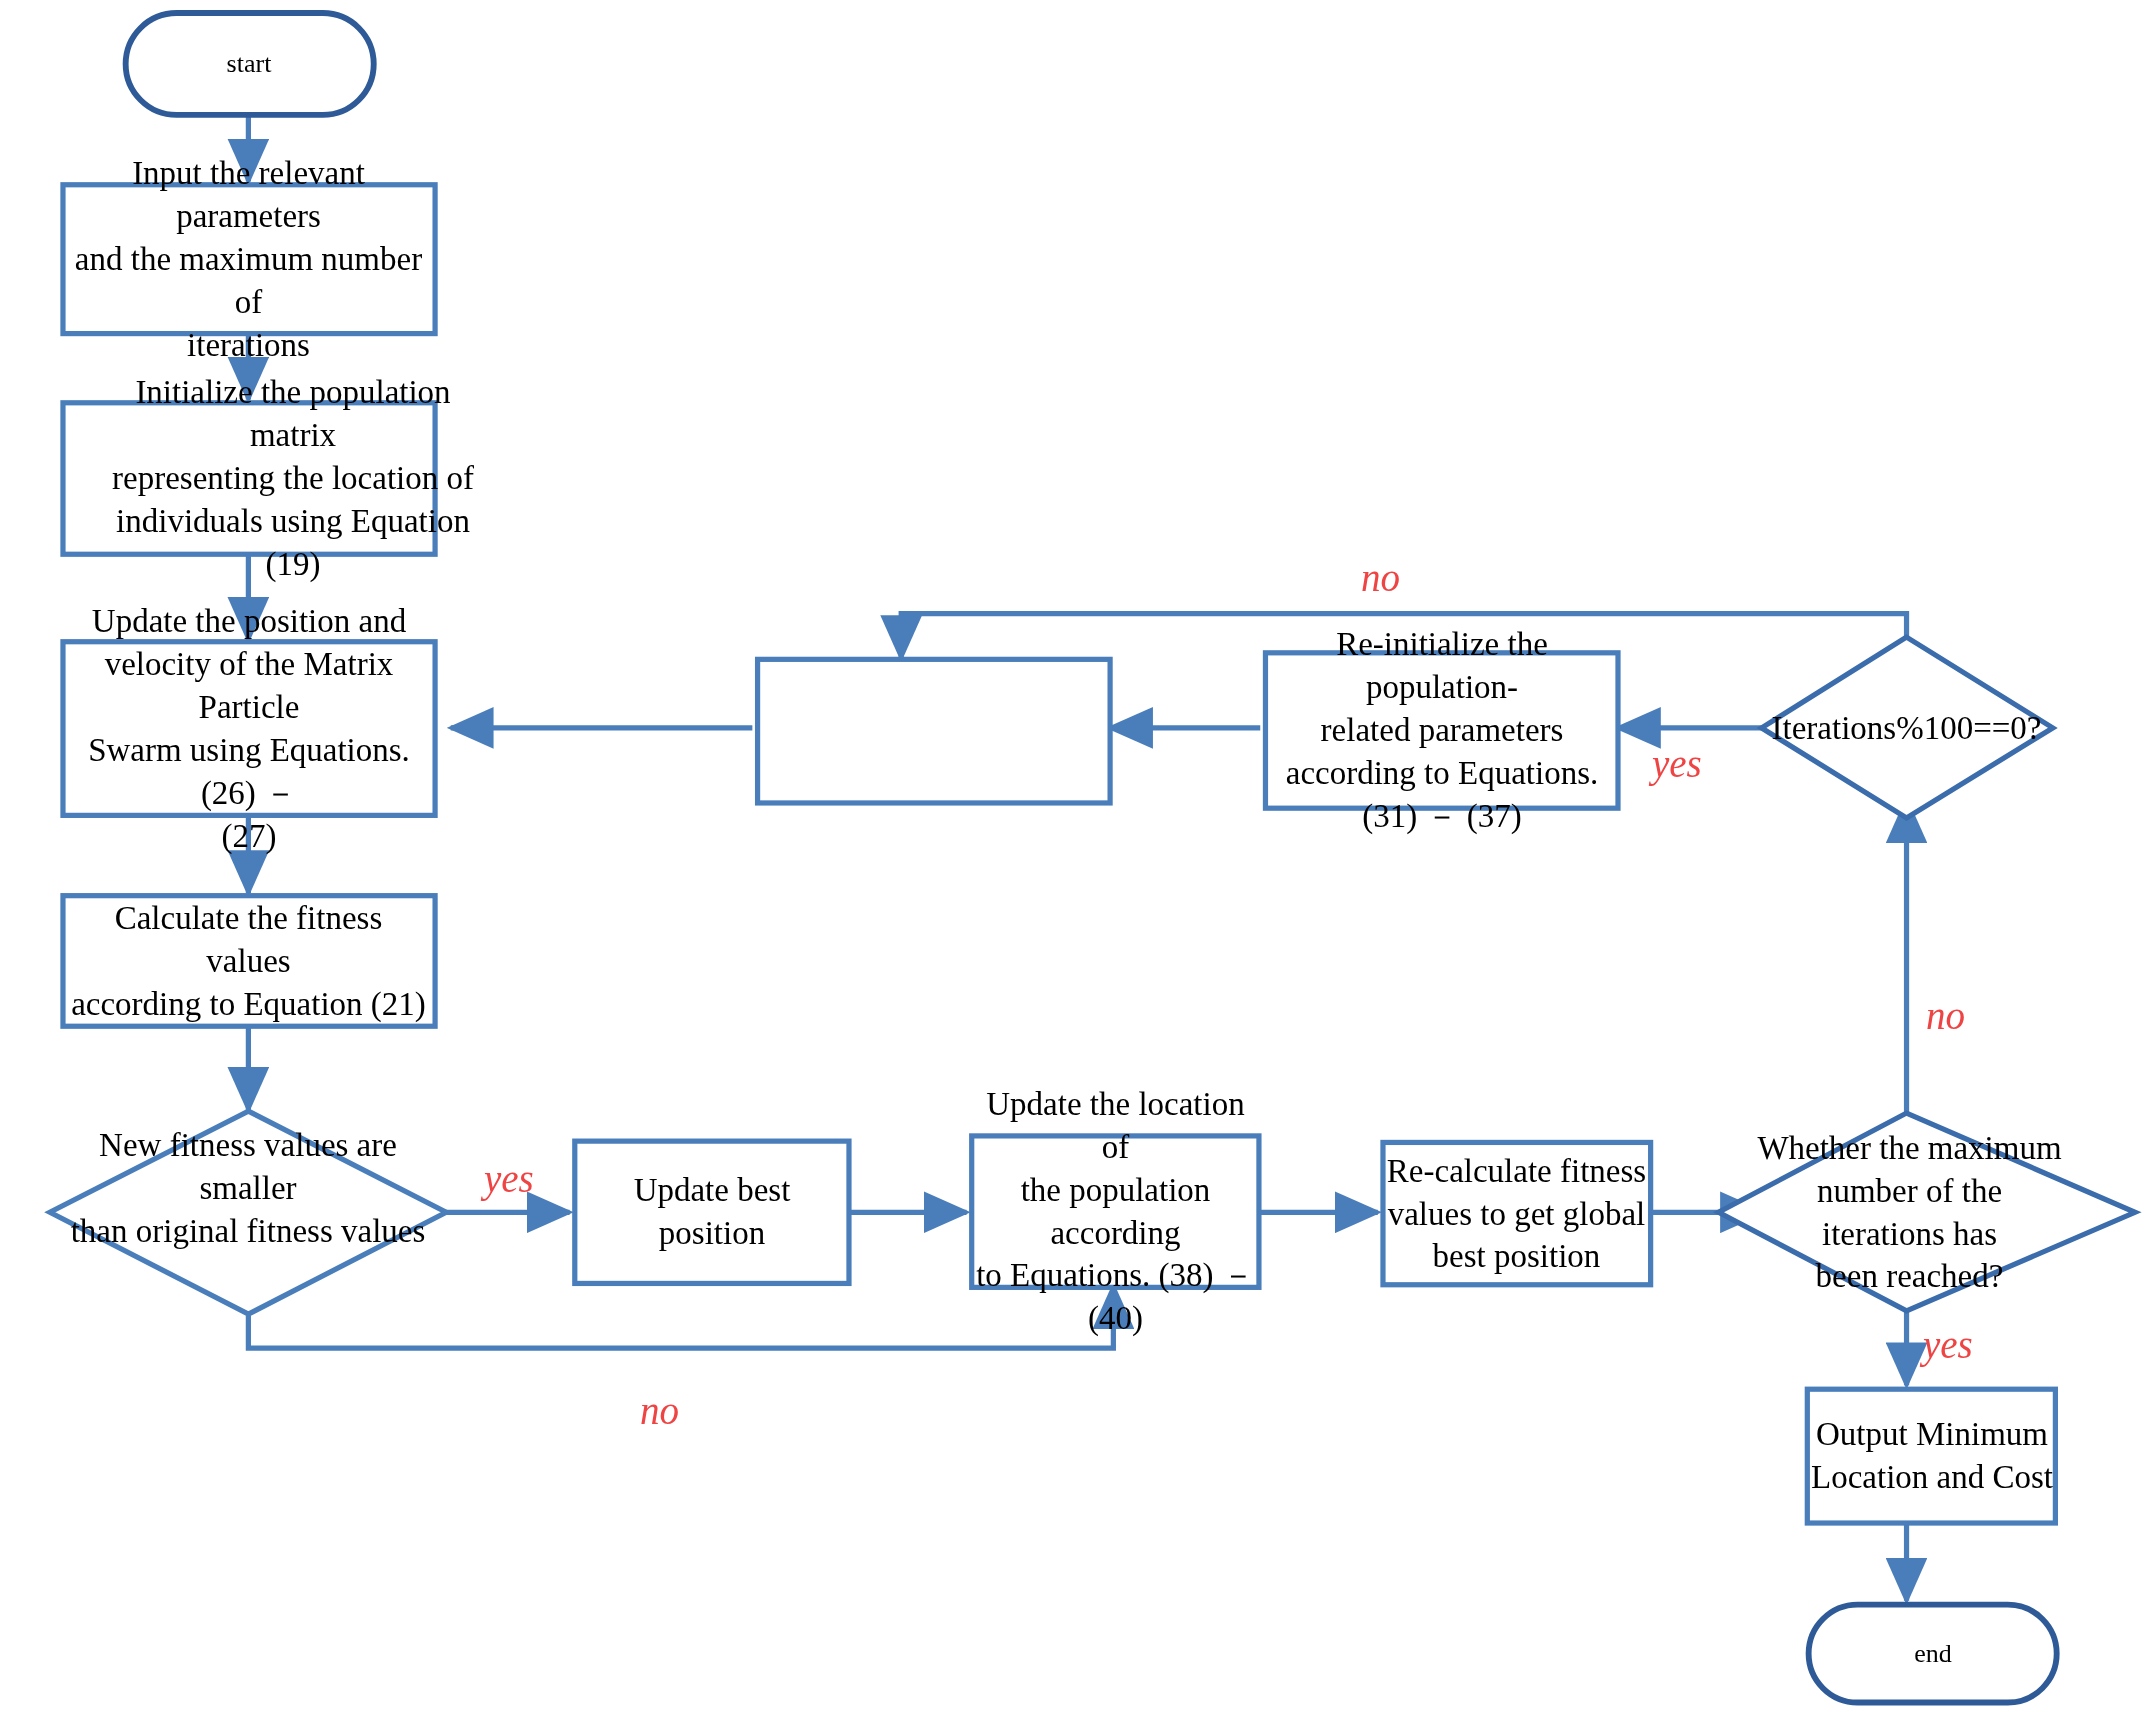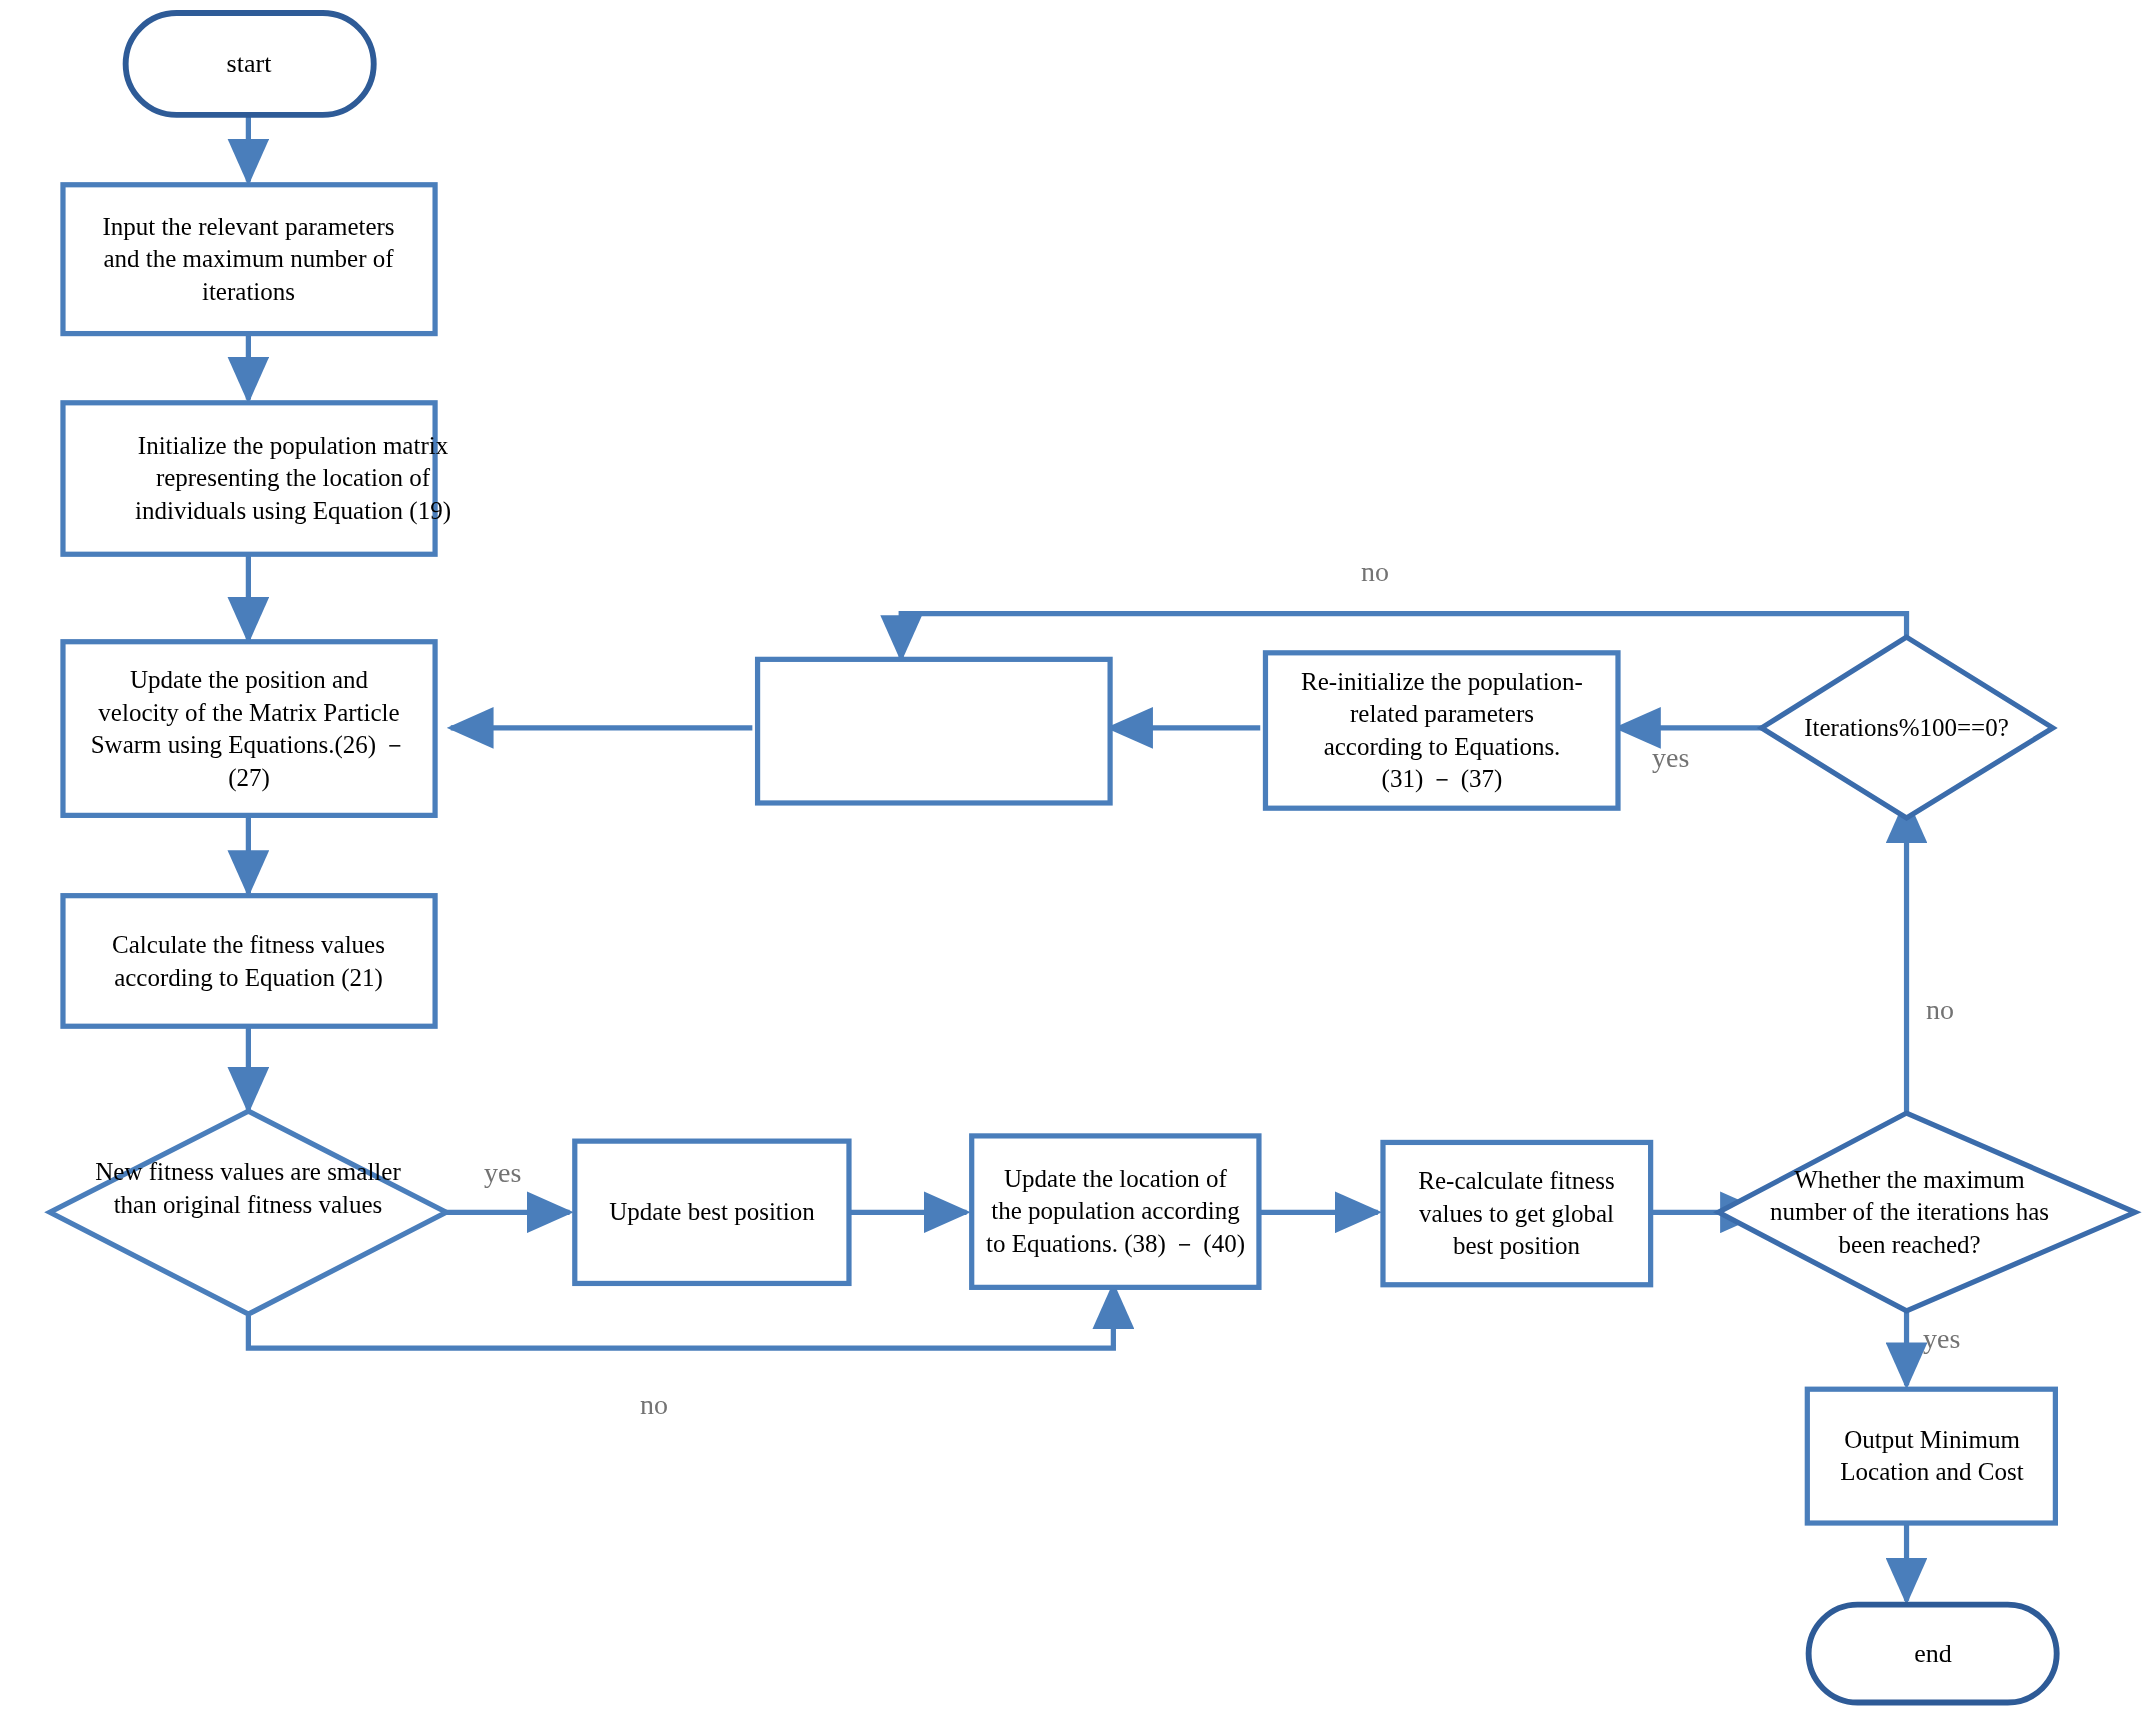--- a/index.html
+++ b/index.html
@@ -23,31 +23,32 @@
     height: 1713px;
   }
   .node-label {
     position: absolute;
     display: flex;
     align-items: center;
     justify-content: center;
     text-align: center;
     color: #000000;
     font-family: "Liberation Serif", "DejaVu Serif", serif;
-    font-size: 25px;
+    font-size: 33px;
     line-height: 1.30;
     pointer-events: none;
     white-space: pre-line;
   }
   .edge-label {
     position: absolute;
-    color: #737373;
+    color: #ef4444;
     font-family: "Liberation Serif", "DejaVu Serif", serif;
-    font-size: 28px;
+    font-size: 39px;
     line-height: 1;
+    font-style: italic;
   }
   .terminal-label { font-size: 26px; }
 </style>
 </head>
 <body>
 
 <div id="canvas">
 
   <svg id="flow-svg" viewBox="0 0 3294 2624">
     <defs>

